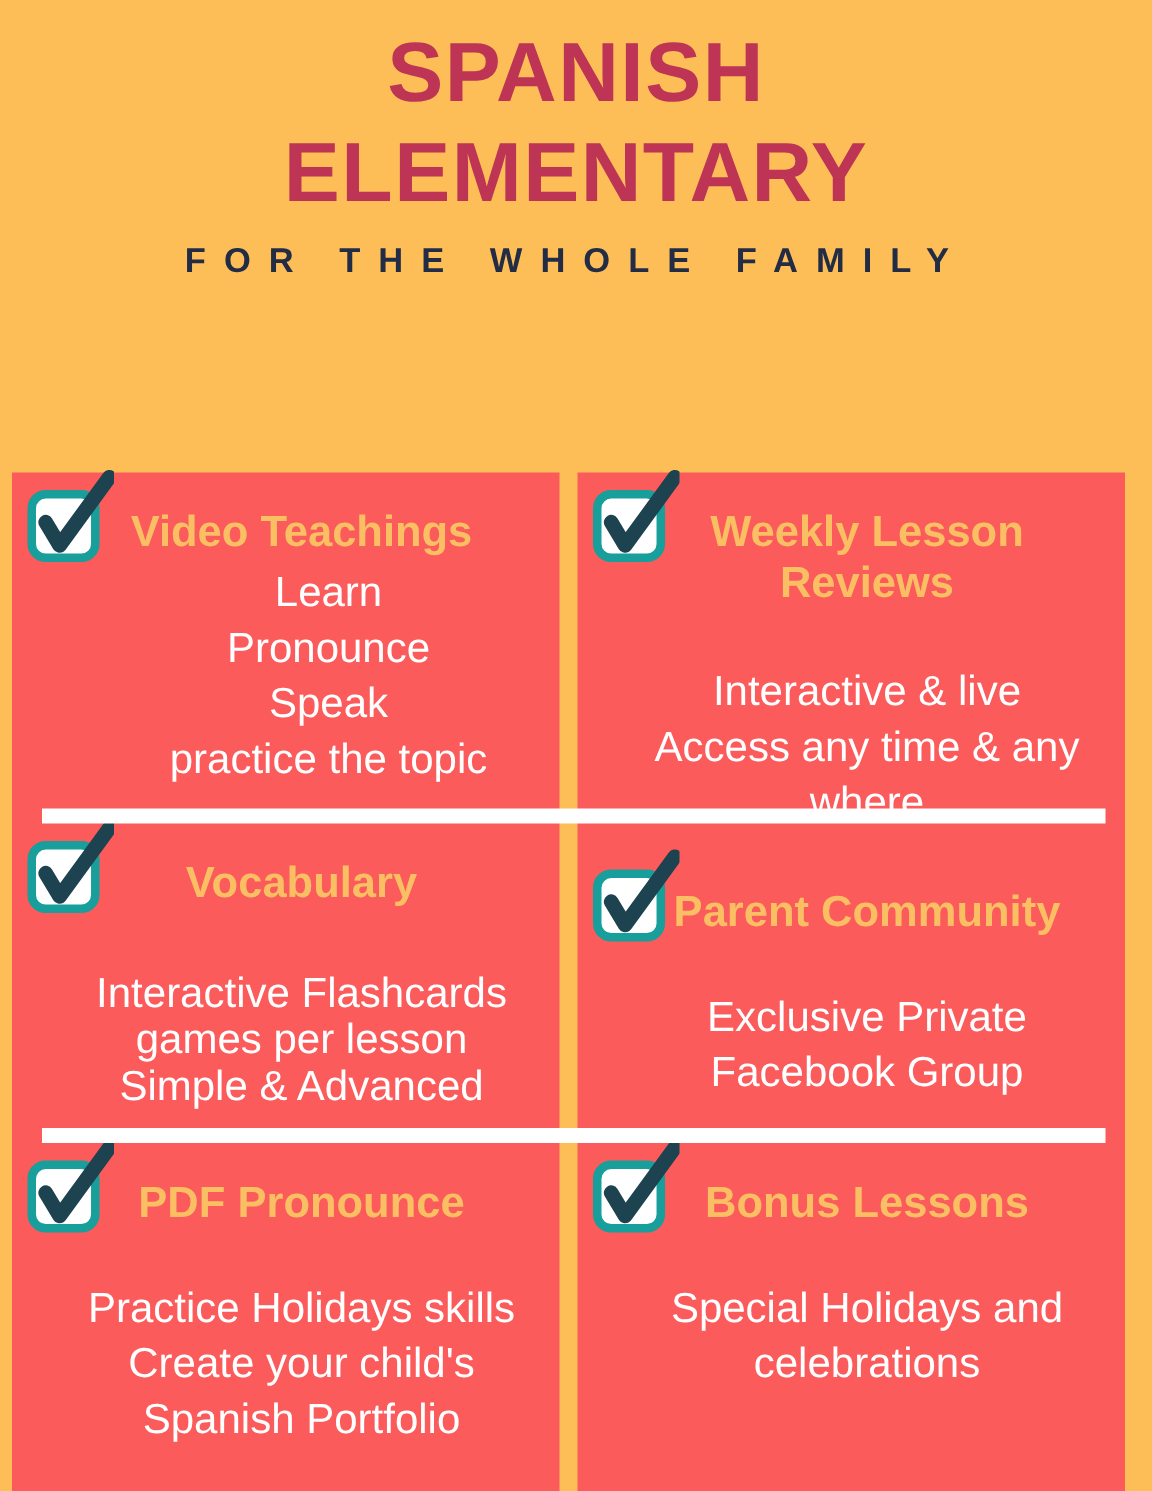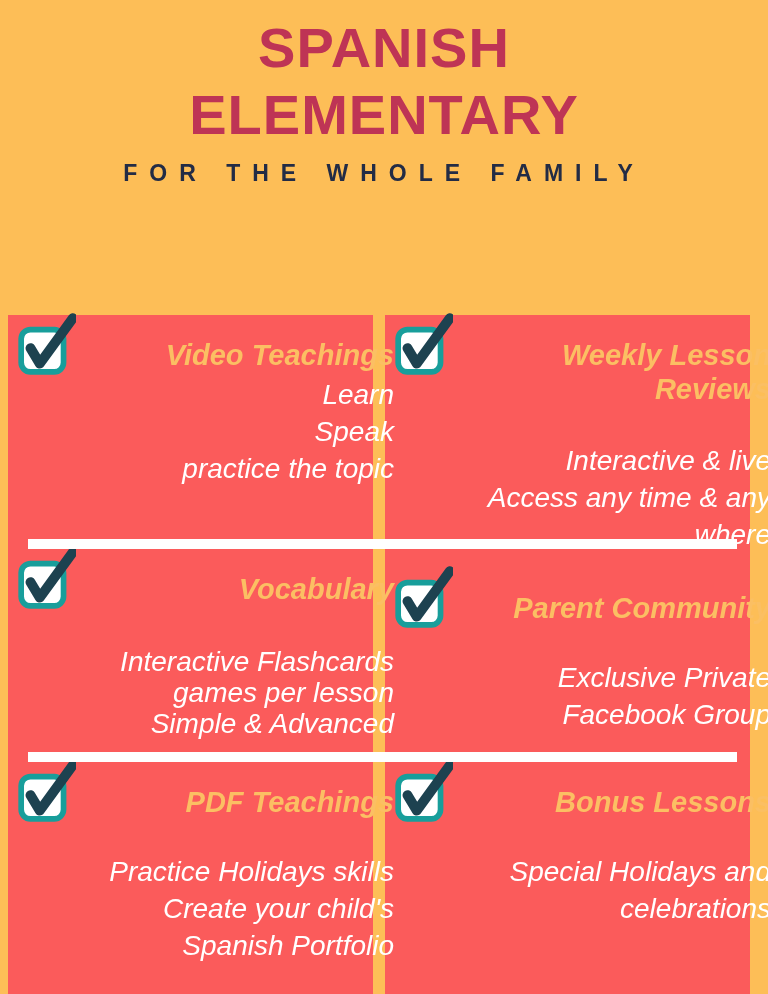--- a/index.html
+++ b/index.html
@@ -25,21 +25,21 @@
     color:var(--section,#5E3567);
     font-weight:bold;font-size:51px;letter-spacing:0.5px;white-space:nowrap;
   }
   
   .col{position:absolute;top:315px;bottom:0;width:365px;background:var(--panel,#FB5B5B);}
   .col-l{left:8px;}
   .col-r{left:385px;}
   .divider{position:absolute;left:28px;width:709px;height:10px;background:var(--divider,#FFFFFF);z-index:3;}
   .d1{top:539px;}
   .d2{top:752px;}
-  .cell{position:absolute;width:386px;text-align:right;z-index:2;font-style:italic;}
+  .cell{position:absolute;width:386px;text-align:center;z-index:2;}
   .c1{left:8px;  top:315px;height:224px;}
   .c2{left:385px;top:315px;height:224px;}
   .c3{left:8px;  top:549px;height:203px;}
   .c4{left:385px;top:549px;height:203px;margin-top:19px;}
   .c5{left:8px;  top:762px;height:232px;}
   .c6{left:385px;top:762px;height:232px;}
   .checkbox{position:absolute;left:10px;top:-2px;width:58px;height:62px;}
   .checkbox .box{fill:#FFFFFF;stroke:var(--check-border,#189E9B);stroke-width:5.5;}
   .checkbox .mark{fill:none;stroke:var(--check-mark,#1D4250);stroke-width:9.5;stroke-linecap:round;stroke-linejoin:round;}
   .cell-title{
@@ -75,20 +75,21 @@
 <div class="cell c1">
   <svg class="checkbox" viewBox="0 0 56 60">
     <rect class="box" x="3" y="16" width="41" height="41" rx="9"></rect>
     <path class="mark" d="M12 34 L21 49 L53 5"></path>
   </svg>
   <div class="cell-title">
     <div>Video Teachings</div>
   </div>
   <div class="cell-body">
     <div>Learn</div>
+    <div>Pronounce</div>
     <div>Speak</div>
     <div>practice the topic</div>
   </div>
 </div>
 
 <div class="cell c2">
   <svg class="checkbox" viewBox="0 0 56 60">
     <rect class="box" x="3" y="16" width="41" height="41" rx="9"></rect>
     <path class="mark" d="M12 34 L21 49 L53 5"></path>
   </svg>
@@ -131,21 +132,21 @@
     <div>Facebook Group</div>
   </div>
 </div>
 
 <div class="cell c5">
   <svg class="checkbox" viewBox="0 0 56 60">
     <rect class="box" x="3" y="16" width="41" height="41" rx="9"></rect>
     <path class="mark" d="M12 34 L21 49 L53 5"></path>
   </svg>
   <div class="cell-title">
-    <div>PDF Teachings</div>
+    <div>PDF Pronounce</div>
   </div>
   <div class="cell-body">
     <div>Practice Holidays skills</div>
     <div>Create your child's</div>
     <div>Spanish Portfolio</div>
   </div>
 </div>
 
 <div class="cell c6">
   <svg class="checkbox" viewBox="0 0 56 60">

